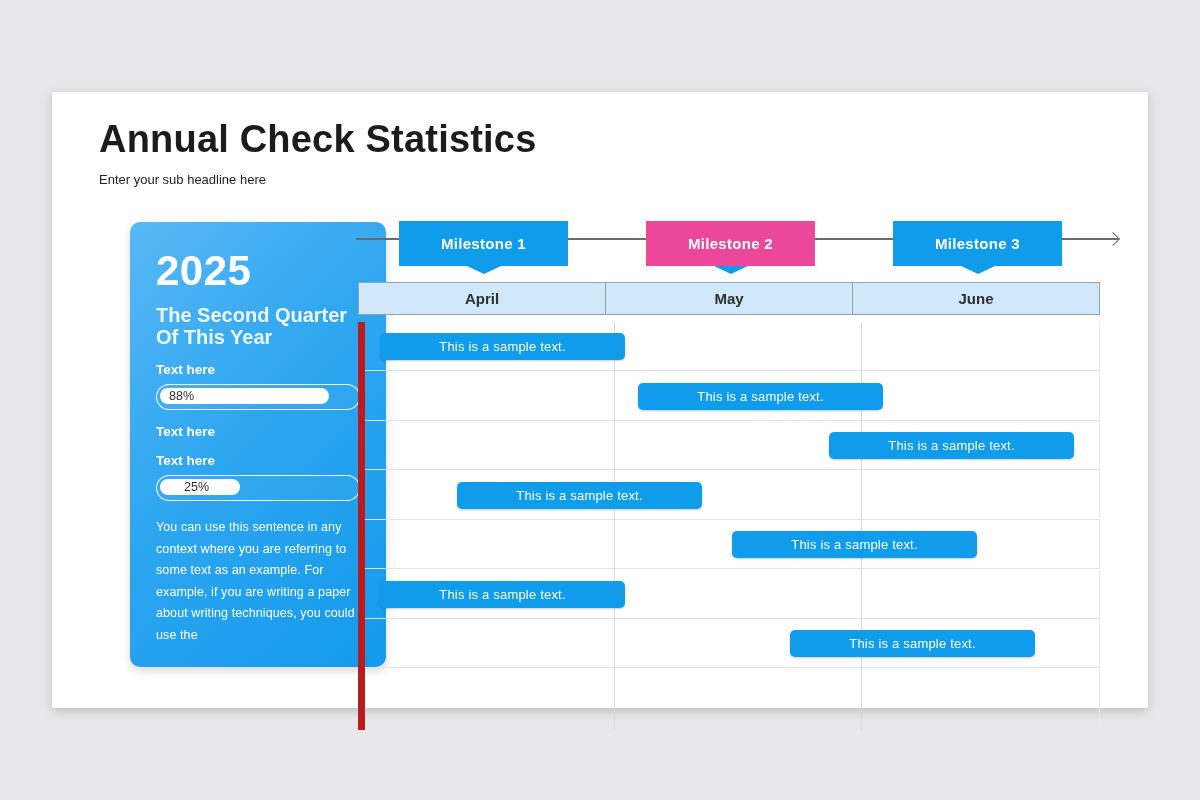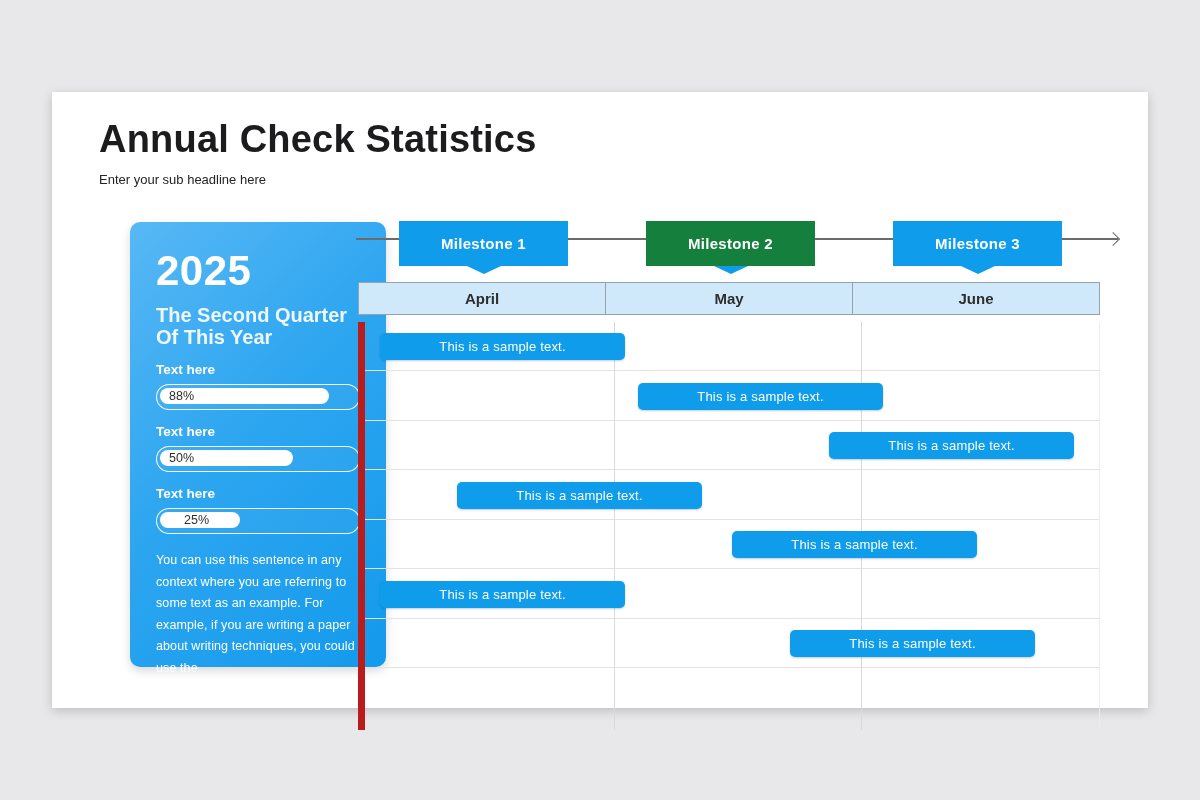--- a/index.html
+++ b/index.html
@@ -117,43 +117,40 @@
 
     <div class="progress-group">
       <div class="progress-label">Text here</div>
       <div class="progress-track">
         <div class="progress-fill" style="width: 86%;">88%</div>
       </div>
     </div>
 
     <div class="progress-group">
       <div class="progress-label">Text here</div>
-      <div class="progress-track">
-        <div class="progress-fill" style="width: 68%;">50%</div>
-      </div>
     </div>
 
     <div class="progress-group">
       <div class="progress-label">Text here</div>
       <div class="progress-track">
         <div class="progress-fill" style="width: 41%; padding-left: 24px;">25%</div>
       </div>
     </div>
 
     <p class="panel-paragraph">You can use this sentence in any context where you are referring to some text as an example. For example, if you are writing a paper about writing techniques, you could use the</p>
   </div>
 
   <div class="timeline-line"></div>
   <div class="timeline-arrowhead"></div>
 
   <div class="milestone m1" style="background: rgb(15, 156, 235);">
     <span>Milestone 1</span>
     <span class="notch" style="border-top: 8px solid rgb(15, 156, 235);"></span>
   </div>
-  <div class="milestone m2" style="background: #15803d;">
+  <div class="milestone m2" style="background: #ec4899;">
     <span>Milestone 2</span>
     <span class="notch" style="border-top: 8px solid rgb(15, 156, 235);"></span>
   </div>
   <div class="milestone m3" style="background: rgb(15, 156, 235);">
     <span>Milestone 3</span>
     <span class="notch" style="border-top: 8px solid rgb(15, 156, 235);"></span>
   </div>
 
   <div class="month-header" style="background: rgb(207, 233, 251);">
     <div class="month-cell">April</div>

